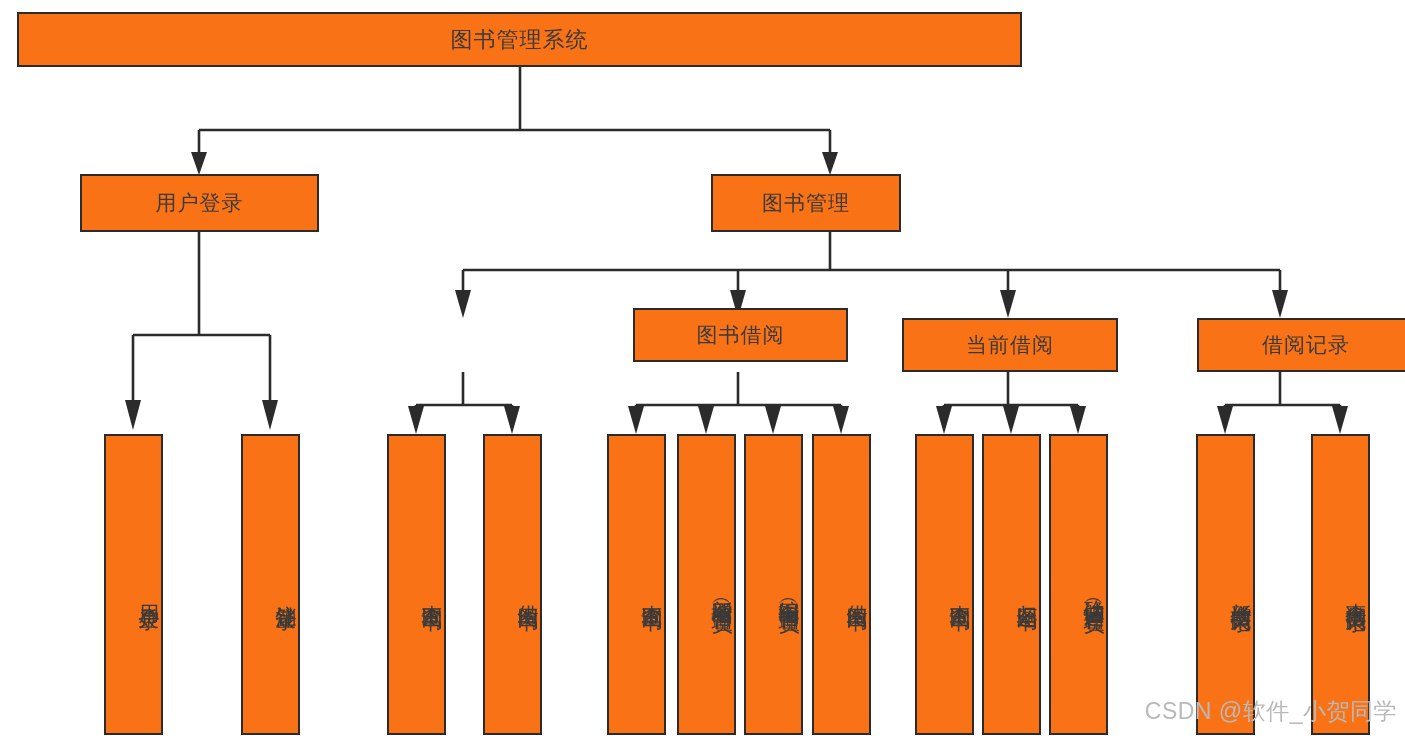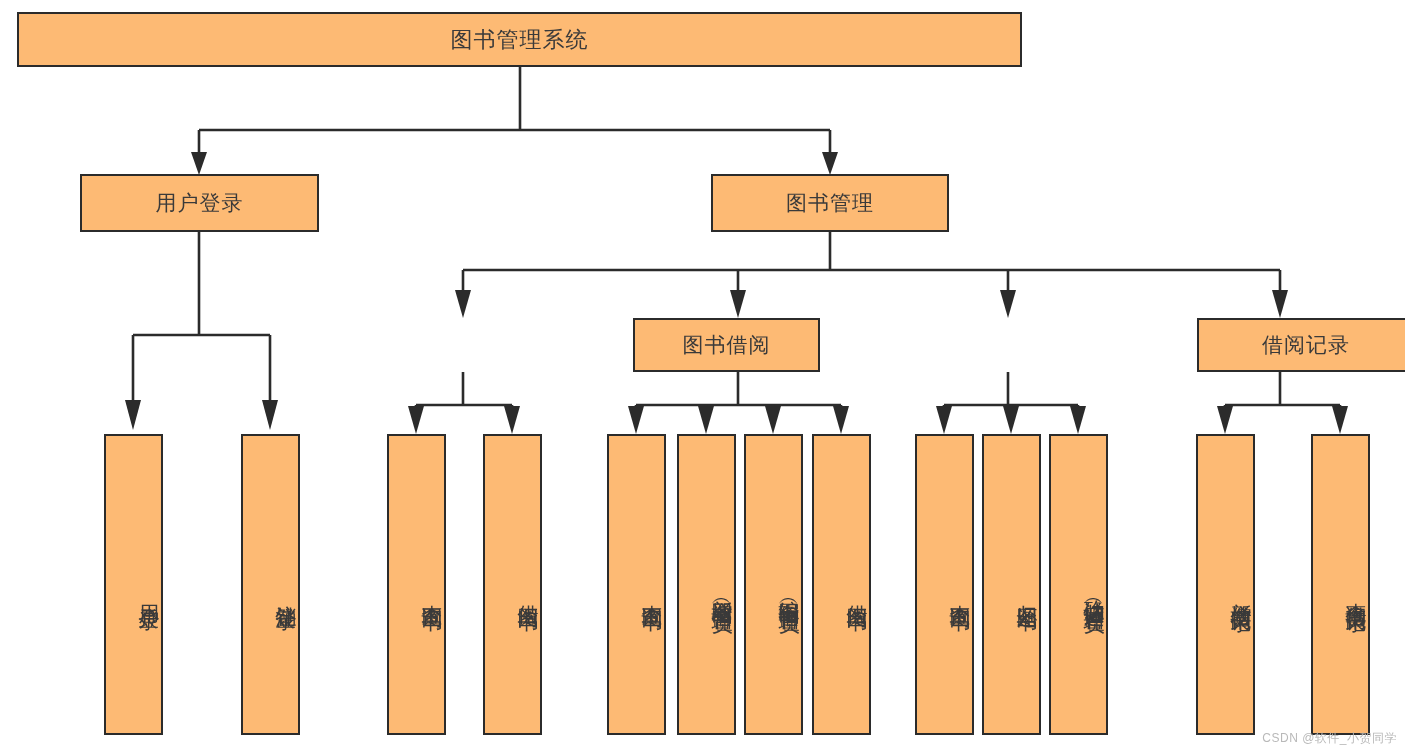--- a/index.html
+++ b/index.html
@@ -10,21 +10,21 @@
     font-family:"Liberation Sans","DejaVu Sans",sans-serif;
     overflow:hidden;
     position:relative;
   }
   #diagram{
     position:absolute;left:0;top:0;width:1405px;height:747px;
   }
   .node{
     position:absolute;
     box-sizing:border-box;
-    background:#fdba74;
+    background:#f97316;
     border:2px solid #2b2b2b;
     display:flex;
     align-items:center;
     justify-content:center;
     color:#3a3a3a;
     line-height:1.18;
     text-align:center;
   }
   .node.horizontal{
     font-size:21px;
@@ -36,22 +36,22 @@
     font-size:21px;
     align-items:flex-start;
     justify-content:center;
     padding-top:14px;
     letter-spacing:2px;
   }
   .node.root{ font-size:22px; }
   #watermark{
     position:absolute;
     right:8px;
-    bottom:0;
-    font-size:12px;
+    bottom:20px;
+    font-size:23px;
     color:#b9b9b9;
     letter-spacing:0.5px;
     white-space:nowrap;
     pointer-events:none;
   }
   svg#wires{
     position:absolute;left:0;top:0;width:1405px;height:747px;
     pointer-events:none;
   }
   svg#wires path,svg#wires line{
@@ -123,25 +123,26 @@
     <line x1="1225" y1="405" x2="1225" y2="412"></line>
     <polygon points="1217,406 1233,406 1225,434"></polygon>
     <line x1="1340" y1="405" x2="1340" y2="412"></line>
     <polygon points="1332,406 1348,406 1340,434"></polygon>
   </svg>
 
   <div class="node horizontal root" style="left:17px;top:12px;width:1005px;height:55px;">图书管理系统</div>
 
   <div class="node horizontal" style="left:80px;top:174px;width:239px;height:58px;">用户登录</div>
 
-  <div class="node horizontal" style="left:711px;top:174px;width:238px;height:58px;">图书管理</div>
+  <div class="node horizontal" style="left:711px;top:174px;width:190px;height:58px;">图书管理</div>
 
 
-  <div class="node horizontal" style="left:633px;top:318px;width:187px;height:54px;">图书借阅</div>
+  <div class="node horizontal" style="left:633px;top:308px;width:215px;height:54px;">图书借阅</div>
 
+  <div class="node horizontal" style="left:902px;top:318px;width:216px;height:54px;">当前借阅</div>
 
   <div class="node horizontal" style="left:1172px;top:318px;width:218px;height:54px;margin-left:25px;">借阅记录</div>
 
   <div class="node vertical" style="left:104px;top:434px;width:59px;height:301px;">用户登录</div>
 
   <div class="node vertical" style="left:241px;top:434px;width:59px;height:301px;">注销登录</div>
 
   <div class="node vertical" style="left:387px;top:434px;width:59px;height:301px;">查询图书</div>
 
   <div class="node vertical" style="left:483px;top:434px;width:59px;height:301px;">借阅图书</div>

